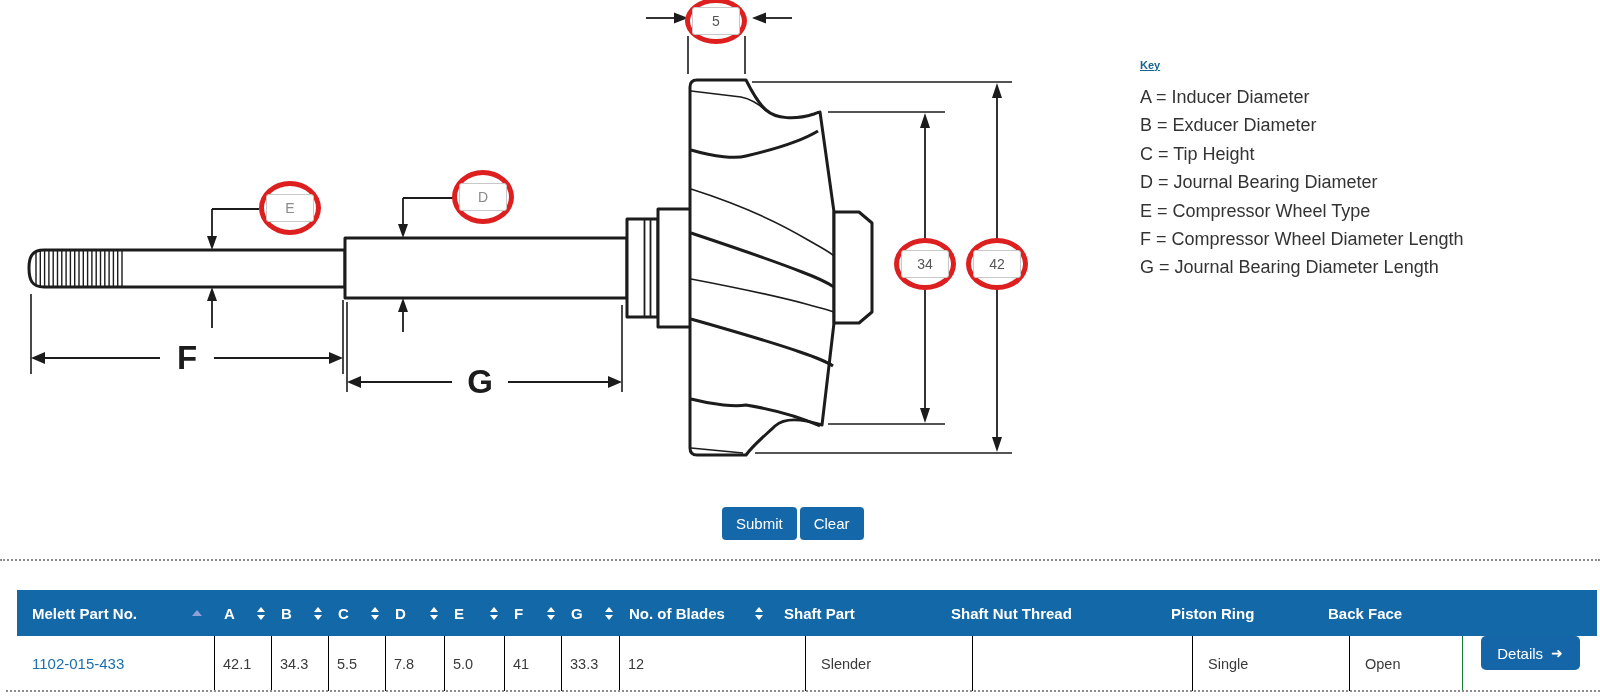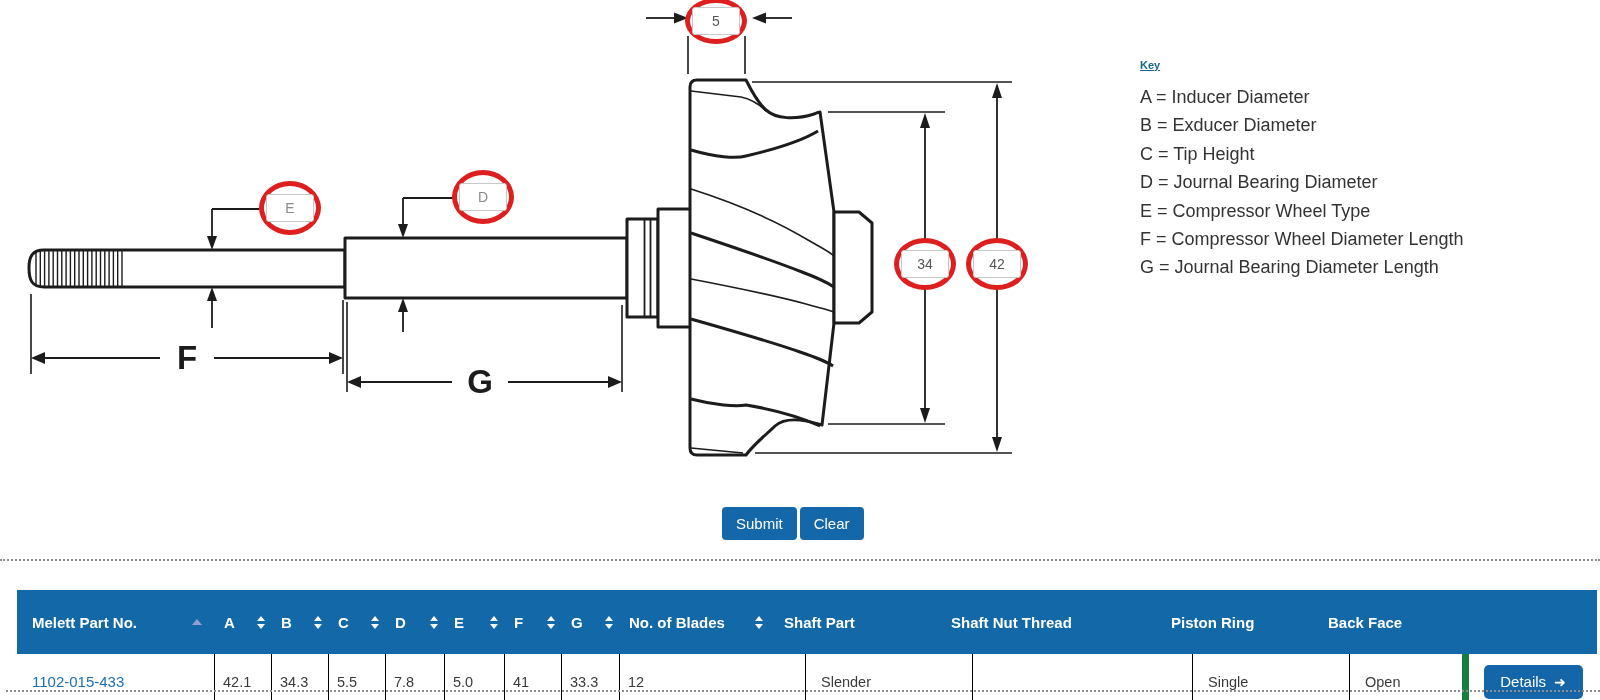--- a/index.html
+++ b/index.html
@@ -29,40 +29,40 @@
   .btn { background:#1467a8; color:#fff; border:none; border-radius:4px; height:33px;
     padding:0 14px; font-size:15px; font-family:"Liberation Sans", sans-serif; cursor:pointer; }
 
   .dotted-sep { position:absolute; left:0; top:559px; width:1600px; border-top:2px dotted #8c8c8c; }
   .dotted-bottom { position:absolute; left:6px; top:690px; width:1594px; border-top:2px dotted #8c8c8c; }
 
   
   .results { position:absolute; left:17px; top:590px; width:1580px; }
   .grid-row { display:grid;
     grid-template-columns:197px 57px 57px 57px 59px 60px 57px 58px 150px 167px 220px 157px 149px 135px; }
-  .thead { background:#1368a7; height:64px; }
+  .thead { background:#1368a7; height:46px; }
   .th { display:flex; align-items:center; justify-content:space-between;
     color:#fff; font-size:15px; font-weight:bold; padding:0 6px 0 10px; }
   .th.first { padding-left:15px; padding-right:12px; cursor:pointer; }
   .th.sortable { cursor:pointer; }
   .th.plain { justify-content:flex-start; padding-left:15px; }
   .sort-stack { display:flex; flex-direction:column; align-items:center; gap:3px; }
   .tri-up { width:0; height:0; border-left:4px solid transparent; border-right:4px solid transparent;
     border-bottom:5px solid #fff; }
   .tri-down { width:0; height:0; border-left:4px solid transparent; border-right:4px solid transparent;
     border-top:5px solid #fff; }
   .tri-asc { width:0; height:0; border-left:5px solid transparent; border-right:5px solid transparent;
     border-bottom:6px solid #93a0d8; }
   .trow { height:55px; background:#fff; }
   .td { display:flex; align-items:center; font-size:14.5px; color:#3a3a3a;
     border-left:1px solid #000000; padding-left:8px; }
   .td.first { border-left:none; padding-left:15px; }
   .td.textcell { padding-left:15px;margin-left:36px; }
   .part-link { color:#1b6fad; font-size:15px; text-decoration:none; cursor:pointer; }
-  .details-cell { display:flex; align-items:center; justify-content:center; border-left:7px solid #15803d; }
+  .details-cell { display:flex; justify-content:center; border-left:1px solid #15803d; }
   .details-btn { background:#1566a8; color:#fff; border:none; border-radius:5px; width:99px; height:34px;
     font-size:15px; font-family:"Liberation Sans", sans-serif; cursor:pointer;
     display:flex; align-items:center; justify-content:center; gap:8px; }
   .details-arrow { font-size:14px; line-height:1; }
 </style>
 </head>
 <body>
 
 <div class="page">
 

